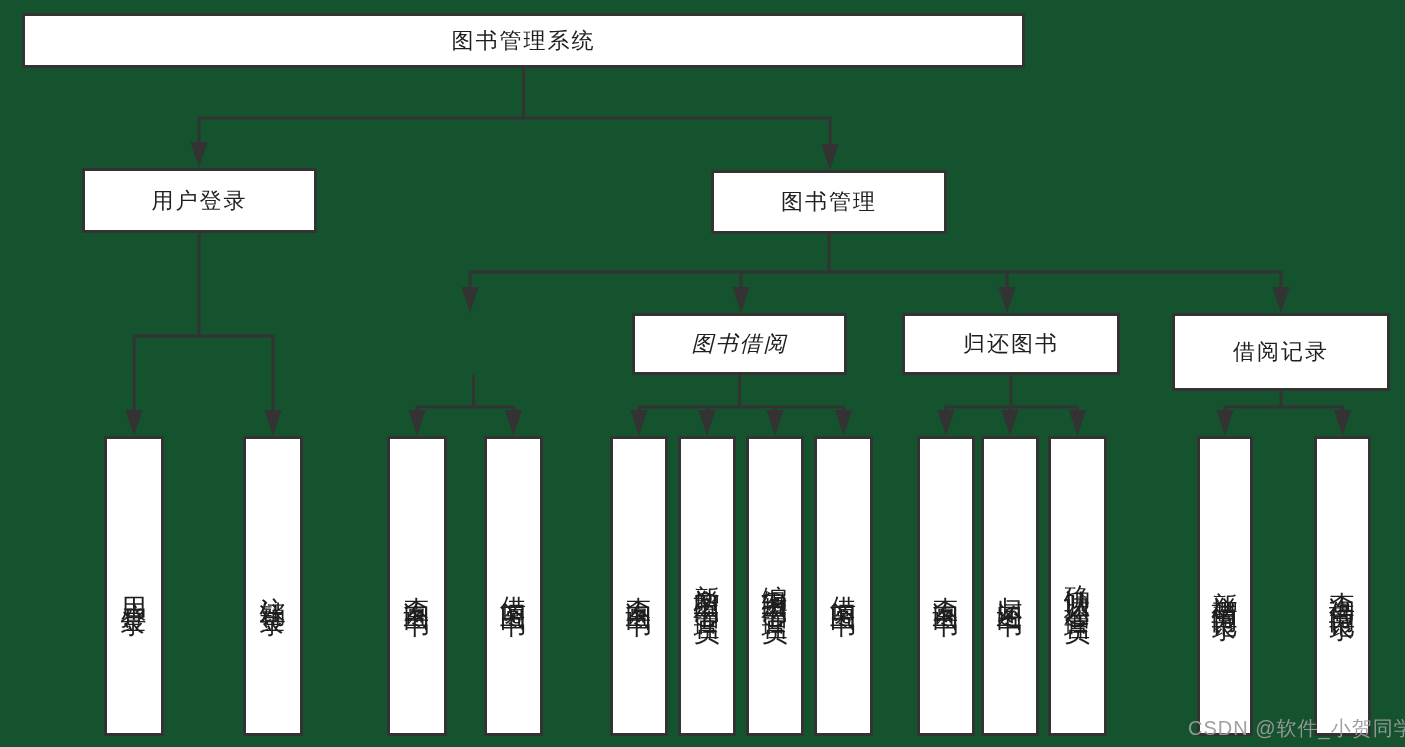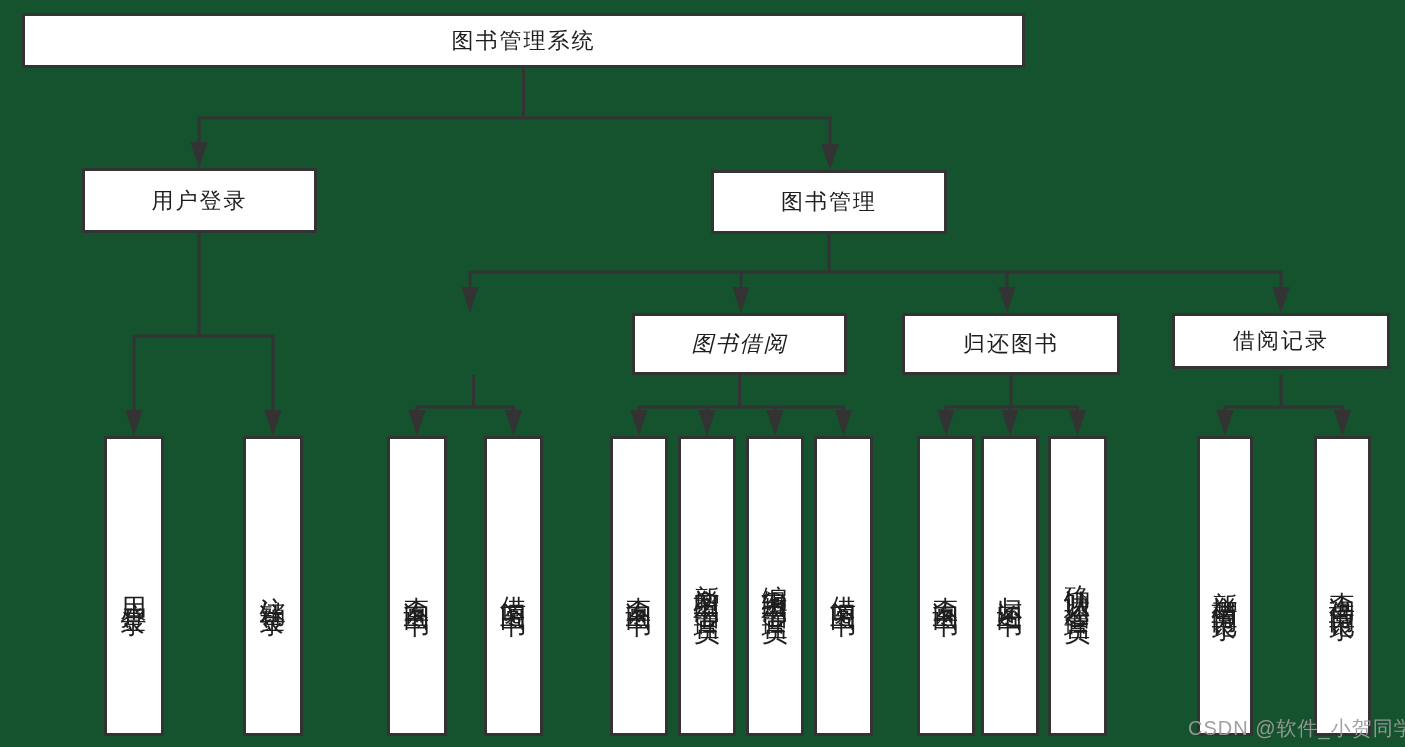--- a/index.html
+++ b/index.html
@@ -113,21 +113,21 @@
     </g>
   </svg>
 
   <div class="node h" style="left:22px; top:13px; width:1003px; height:55px;">图书管理系统</div>
 
   <div class="node h" style="left:82px; top:168px; width:235px; height:65px;">用户登录</div>
   <div class="node h" style="left:711px; top:170px; width:236px; height:64px;font-family:Liberation Serif, serif;">图书管理</div>
 
   <div class="node h" style="left:632px; top:313px; width:215px; height:62px;font-style:italic;">图书借阅</div>
   <div class="node h" style="left:902px; top:313px; width:218px; height:62px;">归还图书</div>
-  <div class="node h" style="left:1172px; top:313px; width:218px; height:56px;">借阅记录</div>
+  <div class="node h" style="left:1172px; top:313px; width:218px; height:78px;">借阅记录</div>
 
   <div class="node v" style="left:104px; top:436px; width:60px; height:300px;">用户登录</div>
   <div class="node v" style="left:243px; top:436px; width:60px; height:300px;">注销登录</div>
 
   <div class="node v" style="left:387px; top:436px; width:60px; height:300px;">查询图书</div>
   <div class="node v" style="left:484px; top:436px; width:59px; height:300px;">借阅图书</div>
 
   <div class="node v" style="left:610px; top:436px; width:58px; height:300px;">查询图书</div>
   <div class="node v" style="left:678px; top:436px; width:58px; height:300px;">新增图书（管理员）</div>
   <div class="node v" style="left:746px; top:436px; width:58px; height:300px;">编辑图书（管理员）</div>

